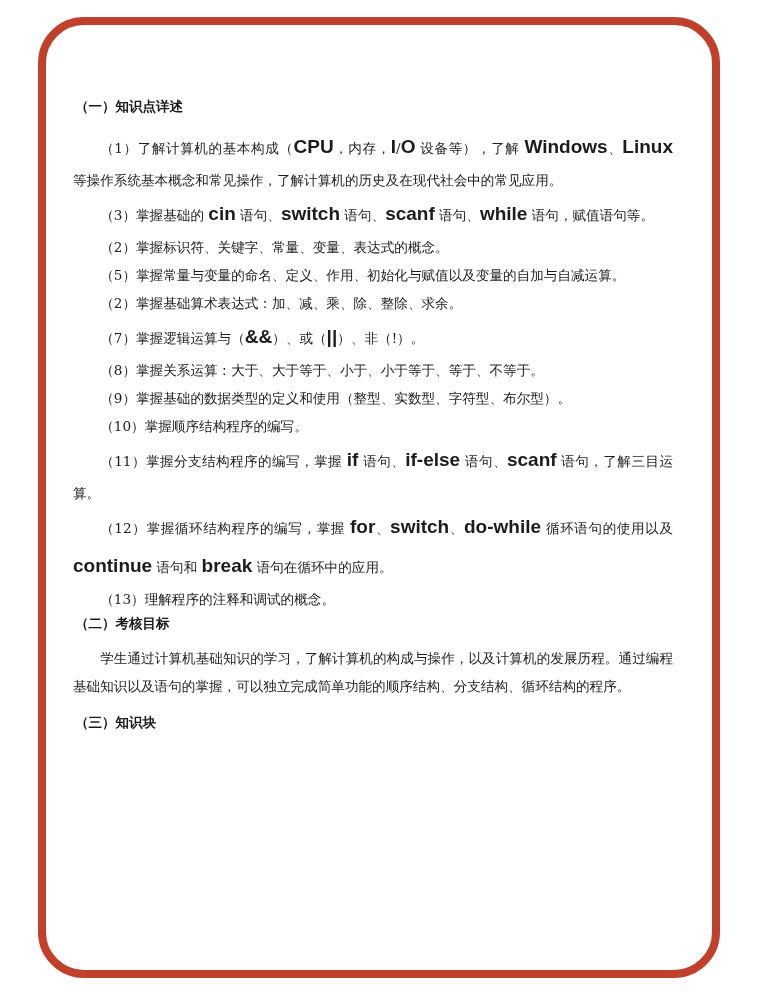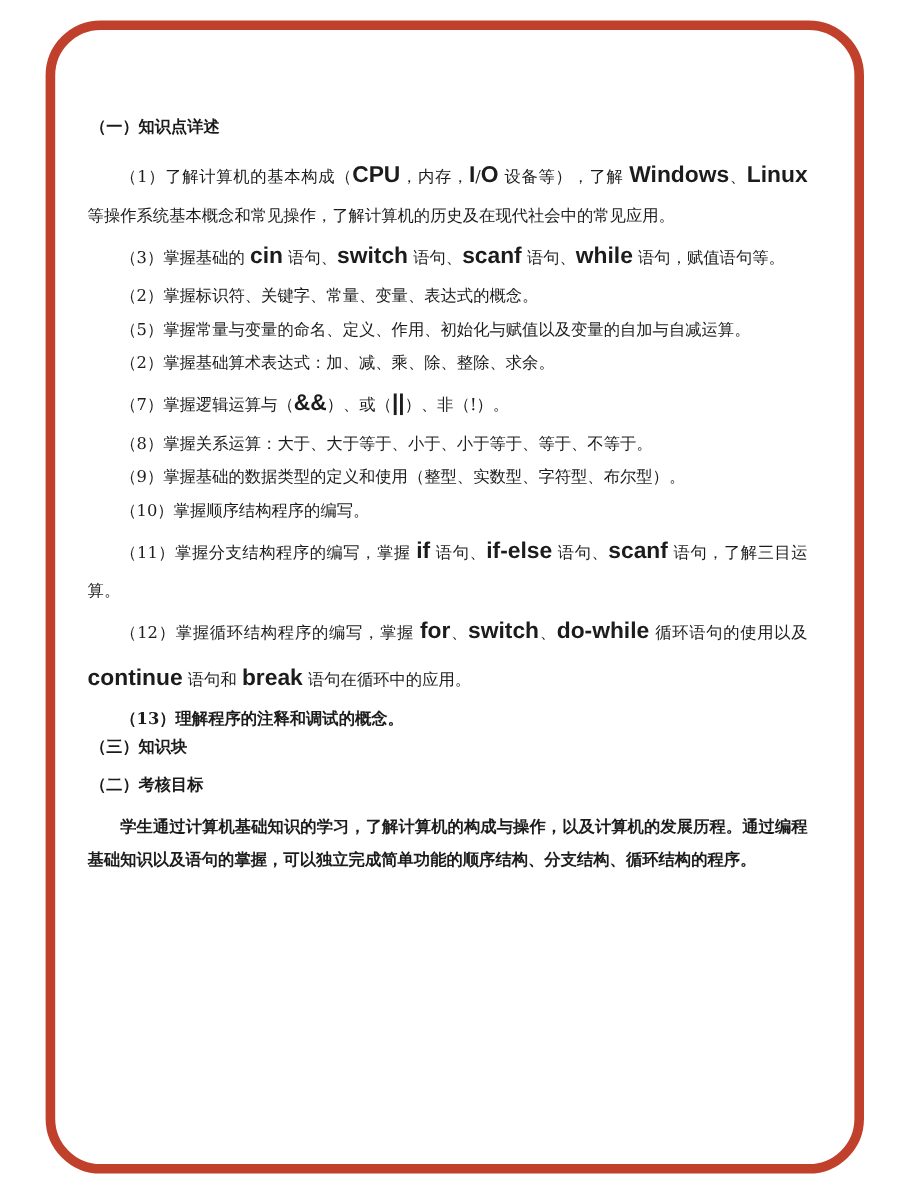--- a/index.html
+++ b/index.html
@@ -71,21 +71,20 @@
     text-justify: inter-ideograph;
     text-indent: 2em;
   }
 
   .para.list-item {
     margin-bottom: 0px;
   }
 
   .gap-after {
     margin-bottom: 12px;
-    font-weight: bold;
   }
 
   
   .lat {
     font-family: Liberation Sans, sans-serif;
     font-weight: bold;
     font-size: 19px;
     letter-spacing: 0;
   }
 </style>
@@ -110,23 +109,23 @@
       <p class="para list-item">（7）掌握逻辑运算与（<span class="lat">&amp;&amp;</span>）、或（<span class="lat">||</span>）、非（!）。</p>
       <p class="para list-item">（8）掌握关系运算：大于、大于等于、小于、小于等于、等于、不等于。</p>
       <p class="para list-item">（9）掌握基础的数据类型的定义和使用（整型、实数型、字符型、布尔型）。</p>
       <p class="para list-item">（10）掌握顺序结构程序的编写。</p>
       <p class="para list-item">（11）掌握分支结构程序的编写，掌握 <span class="lat">if</span> 语句、<span class="lat">if-else</span> 语句、<span class="lat">scanf</span> 语句，了解三目运算。</p>
       <p class="para list-item">（12）掌握循环结构程序的编写，掌握 <span class="lat">for</span>、<span class="lat">switch</span>、<span class="lat">do-while</span> 循环语句的使用以及 <span class="lat">continue</span> 语句和 <span class="lat">break</span> 语句在循环中的应用。</p>
       <p class="para list-item gap-after">（13）理解程序的注释和调试的概念。</p>
     </div>
 
     <div>
-      <div class="section-head">（三）知识块</div>
+      <div class="section-head">（二）考核目标</div>
+
+      <p class="para gap-after">学生通过计算机基础知识的学习，了解计算机的构成与操作，以及计算机的发展历程。通过编程基础知识以及语句的掌握，可以独立完成简单功能的顺序结构、分支结构、循环结构的程序。</p>
     </div>
 
     <div>
-      <div class="section-head">（二）考核目标</div>
-
-      <p class="para gap-after">学生通过计算机基础知识的学习，了解计算机的构成与操作，以及计算机的发展历程。通过编程基础知识以及语句的掌握，可以独立完成简单功能的顺序结构、分支结构、循环结构的程序。</p>
+      <div class="section-head">（三）知识块</div>
     </div>
 
   </div>
 </div>
 
 </body></html>

